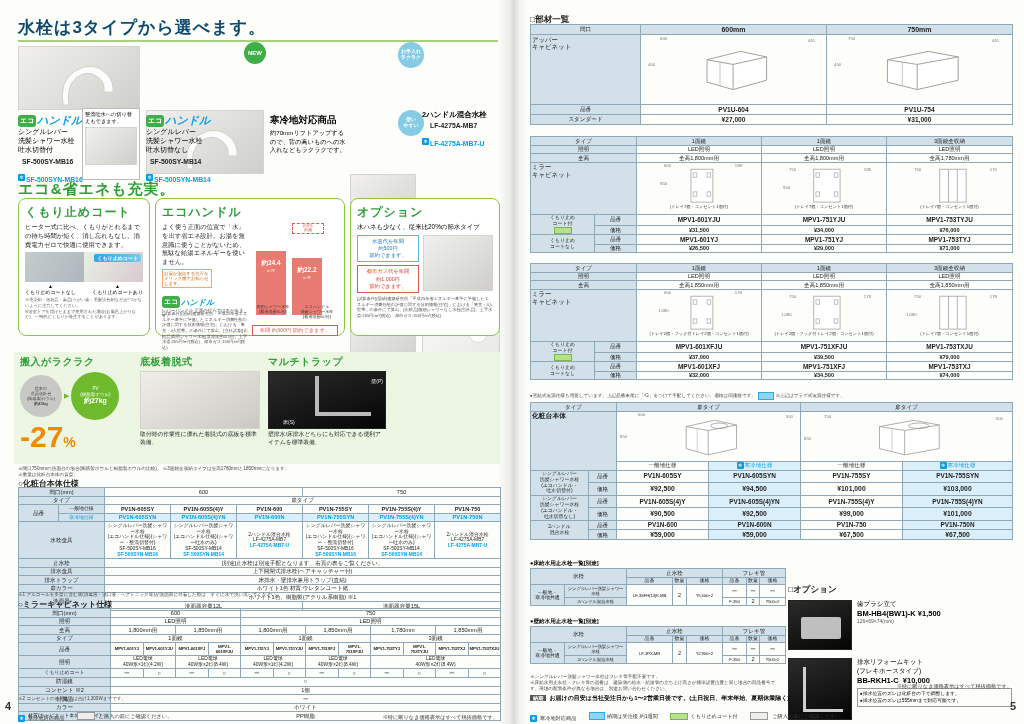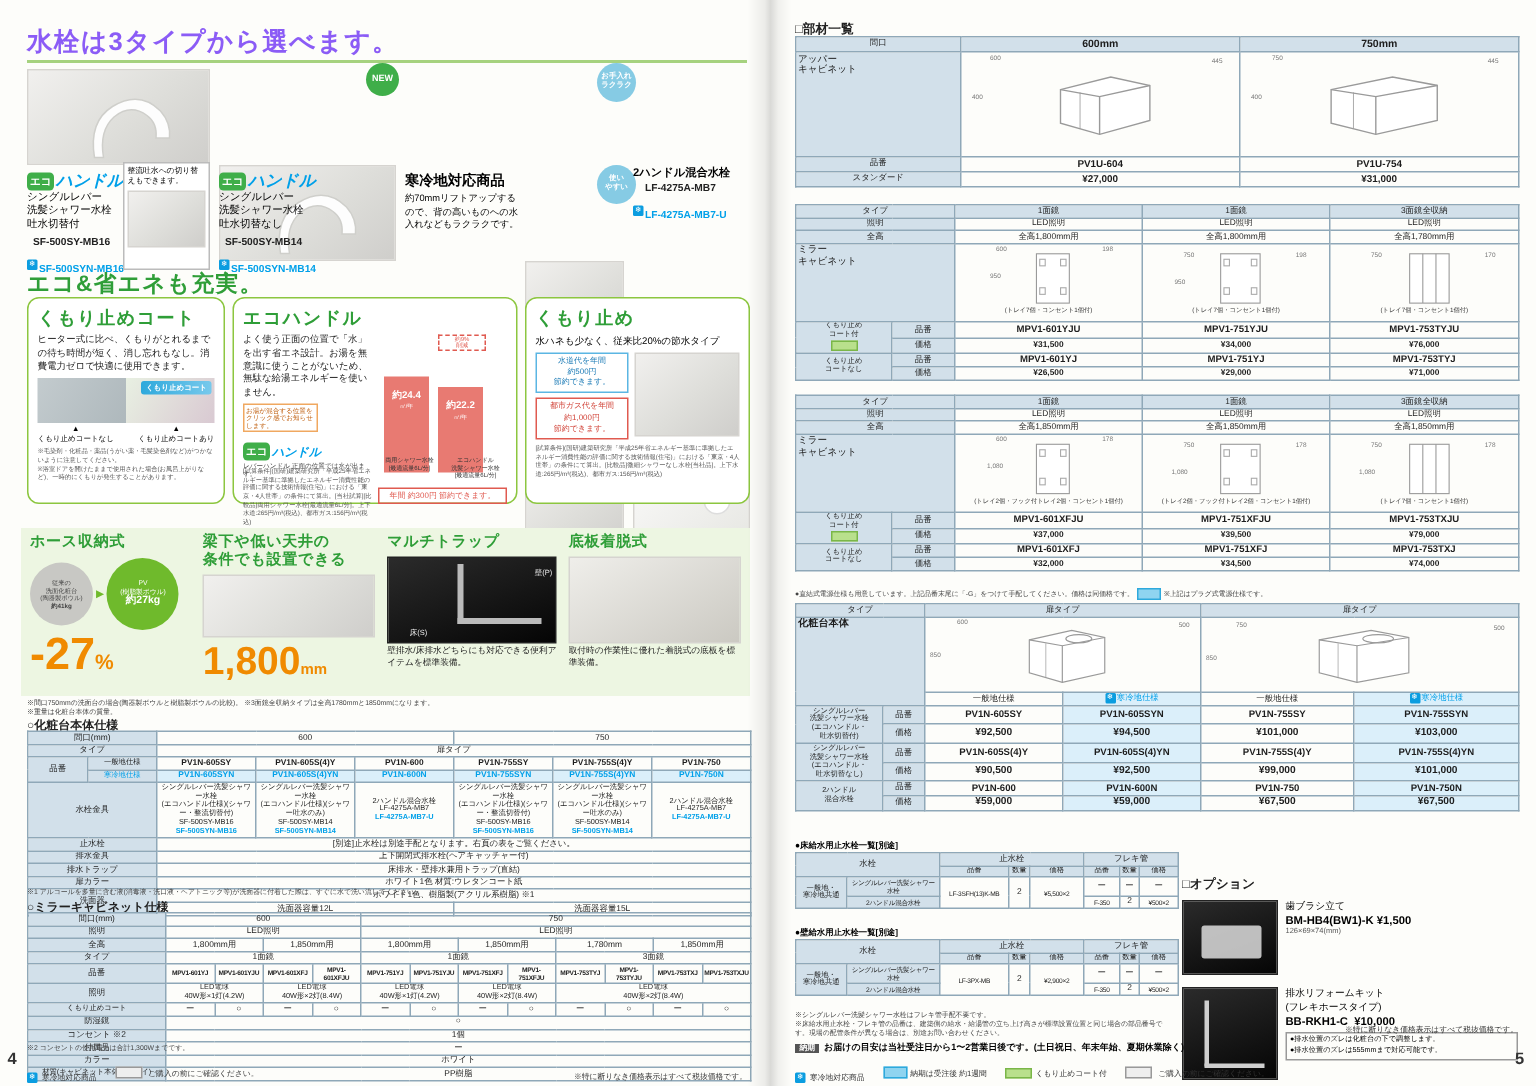--- a/index.html
+++ b/index.html
@@ -2,21 +2,21 @@
 <html><head>
 <meta charset="utf-8">
 <style>
   html,body{margin:0;padding:0;background:#d9d6cf;font-family:"Liberation Sans",sans-serif;}
   .sheet{position:relative;width:1024px;height:724px;background:#e8e5df;overflow:hidden;}
   .page{position:absolute;top:0;width:512px;height:724px;background:#fdfdfa;}
   .gutter{position:absolute;left:498px;top:0;width:30px;height:724px;pointer-events:none;
     background:linear-gradient(90deg,rgba(0,0,0,0),rgba(0,0,0,.07) 40%,rgba(0,0,0,.14) 52%,rgba(0,0,0,.05) 70%,rgba(0,0,0,0));z-index:50;}
   .abs{position:absolute;}
   .pre{white-space:pre-line;}
-  .gtitle{color:#8b5cf6;font-weight:bold;font-size:17px;letter-spacing:1px;}
+  .gtitle{color:#0c4a6e;font-weight:bold;font-size:17px;letter-spacing:1px;}
   .gtitle2{color:#2f9e38;font-weight:bold;font-size:15px;letter-spacing:1px;}
   
   .ph{background:linear-gradient(140deg,#f1f0ee 0%,#dededa 55%,#cfcecb 100%);border:1px solid #d6d4d0;box-sizing:border-box;position:relative;overflow:hidden;}
   .phd{background:linear-gradient(160deg,#2b2b2b,#050505);border:1px solid #222;box-sizing:border-box;position:relative;overflow:hidden;color:#eee;}
   
   .ecologo{display:inline-flex;align-items:center;gap:1px;}
   .ecologo .e{background:#3fae49;color:#fff;font-size:7px;font-weight:bold;border-radius:3px;padding:1px 2px;}
   .ecologo .h{color:#00a0e9;font-weight:bold;font-style:italic;font-size:11px;}
   .pn{font-size:6.8px;font-weight:bold;color:#222;}
   .pnb{font-size:6.8px;font-weight:bold;color:#00a0e9;}
@@ -190,71 +190,65 @@
 [最適流量6L/分]</span>
           <span class="xlab pre" style="width:42px">エコハンドル
 洗髪シャワー水栓
 [最適流量6L/分]</span>
         </div>
         <div class="savebox abs" style="left:96px;top:124px;width:84px">年間 約300円 節約できます。</div>
         <div class="fine abs" style="left:6px;top:112px;width:86px">[試算条件](国研)建築研究所「平成25年省エネルギー基準に準拠したエネルギー消費性能の評価に関する技術情報(住宅)」における「東京・4人世帯」の条件にて算出。[当社試算][比較品]両用シャワー水栓[最適流量6L/分]。上下水道:265円/m³(税込)、都市ガス:156円/m³(税込)</div>
       </div>
 
       <div class="ecard" style="width:150px;height:138px">
-        <div class="t">くもり止め</div>
+        <div class="t">オプション</div>
         <div style="font-size:6.4px;margin-top:2px">水ハネも少なく、従来比20%の節水タイプ</div>
         <div style="display:flex;gap:4px;margin-top:3px">
           <div style="width:62px">
             <div class="bbox pre">水道代を年間
 約500円
 節約できます。</div>
             <div class="rbox pre">都市ガス代を年間
 約1,000円
 節約できます。</div>
           </div>
           <div class="ph" style="width:70px;height:56px"></div>
         </div>
         <div class="fine" style="margin-top:3px">[試算条件](国研)建築研究所「平成25年省エネルギー基準に準拠したエネルギー消費性能の評価に関する技術情報(住宅)」における「東京・4人世帯」の条件にて算出。[比較品]微細シャワーなし水栓[当社品]。上下水道:265円/m³(税込)、都市ガス:156円/m³(税込)</div>
       </div>
     </div>
 
     <div class="abs band" style="left:14px;top:352px;width:486px;height:112px">
       <div style="display:flex;gap:8px;padding:4px 6px">
         <div class="icard" style="width:112px">
-          <div class="t">ホース収納式</div>
+          <div class="t">搬入がラクラク</div>
           <div style="display:flex;align-items:center;gap:2px;margin-top:4px">
             <div class="circg pre" style="width:42px;height:42px"><span><span class="pre">従来の
 洗面化粧台
 (陶器製ボウル)</span><br><b>約41kg</b></span></div>
             <span style="font-size:7px;color:#6fba2c">▶</span>
             <div class="circgr pre" style="width:48px;height:48px"><span><span class="pre">PV
 (樹脂製ボウル)</span><br><b style="font-size:7px">約27kg</b></span></div>
           </div>
           <div style="margin-top:0"><span class="orange" style="font-size:30px">-27</span><span class="orange" style="font-size:14px">%</span></div>
         </div>
         <div class="icard" style="width:120px">
-          <div class="t pre">梁下や低い天井の
-条件でも設置できる</div>
-          <div class="ph" style="height:42px;margin-top:3px"></div>
-          <div><span class="orange" style="font-size:26px">1,800</span><span class="orange" style="font-size:10px">mm</span></div>
+          <div class="t">底板着脱式</div>
+          <div class="ph" style="height:58px;margin-top:3px;background:linear-gradient(150deg,#efeeea,#cbc9c2)"></div>
+          <div class="cap6" style="margin-top:2px">取付時の作業性に優れた着脱式の底板を標準装備。</div>
         </div>
         <div class="icard" style="width:118px">
           <div class="t">マルチトラップ</div>
           <div class="phd" style="height:58px;margin-top:3px">
             <span class="abs" style="left:46px;top:4px;width:4px;height:40px;background:#bbb"></span>
             <span class="abs" style="left:46px;top:40px;width:56px;height:4px;background:#bbb"></span>
             <span class="abs" style="right:2px;top:6px;font-size:5px">壁(P)</span>
             <span class="abs" style="left:14px;bottom:3px;font-size:5px">床(S)</span>
           </div>
           <div class="cap6" style="margin-top:2px">壁排水/床排水どちらにも対応できる便利アイテムを標準装備。</div>
-        </div>
-        <div class="icard" style="width:120px">
-          <div class="t">底板着脱式</div>
-          <div class="ph" style="height:58px;margin-top:3px;background:linear-gradient(150deg,#efeeea,#cbc9c2)"></div>
-          <div class="cap6" style="margin-top:2px">取付時の作業性に優れた着脱式の底板を標準装備。</div>
         </div>
       </div>
     </div>
 
     <div class="abs note" style="left:18px;top:466px;width:480px">※間口750mmの洗面台の場合(陶器製ボウルと樹脂製ボウルの比較)。 ※3面鏡全収納タイプは全高1780mmと1850mmになります。</div>
     <div class="abs note" style="left:18px;top:472px;width:480px">※重量は化粧台本体の質量。</div>
 
     <div class="abs stitle" style="left:18px;top:478px">○化粧台本体仕様</div>
     <table class="abs" style="left:18px;top:487px;width:482px">
       <colgroup>

